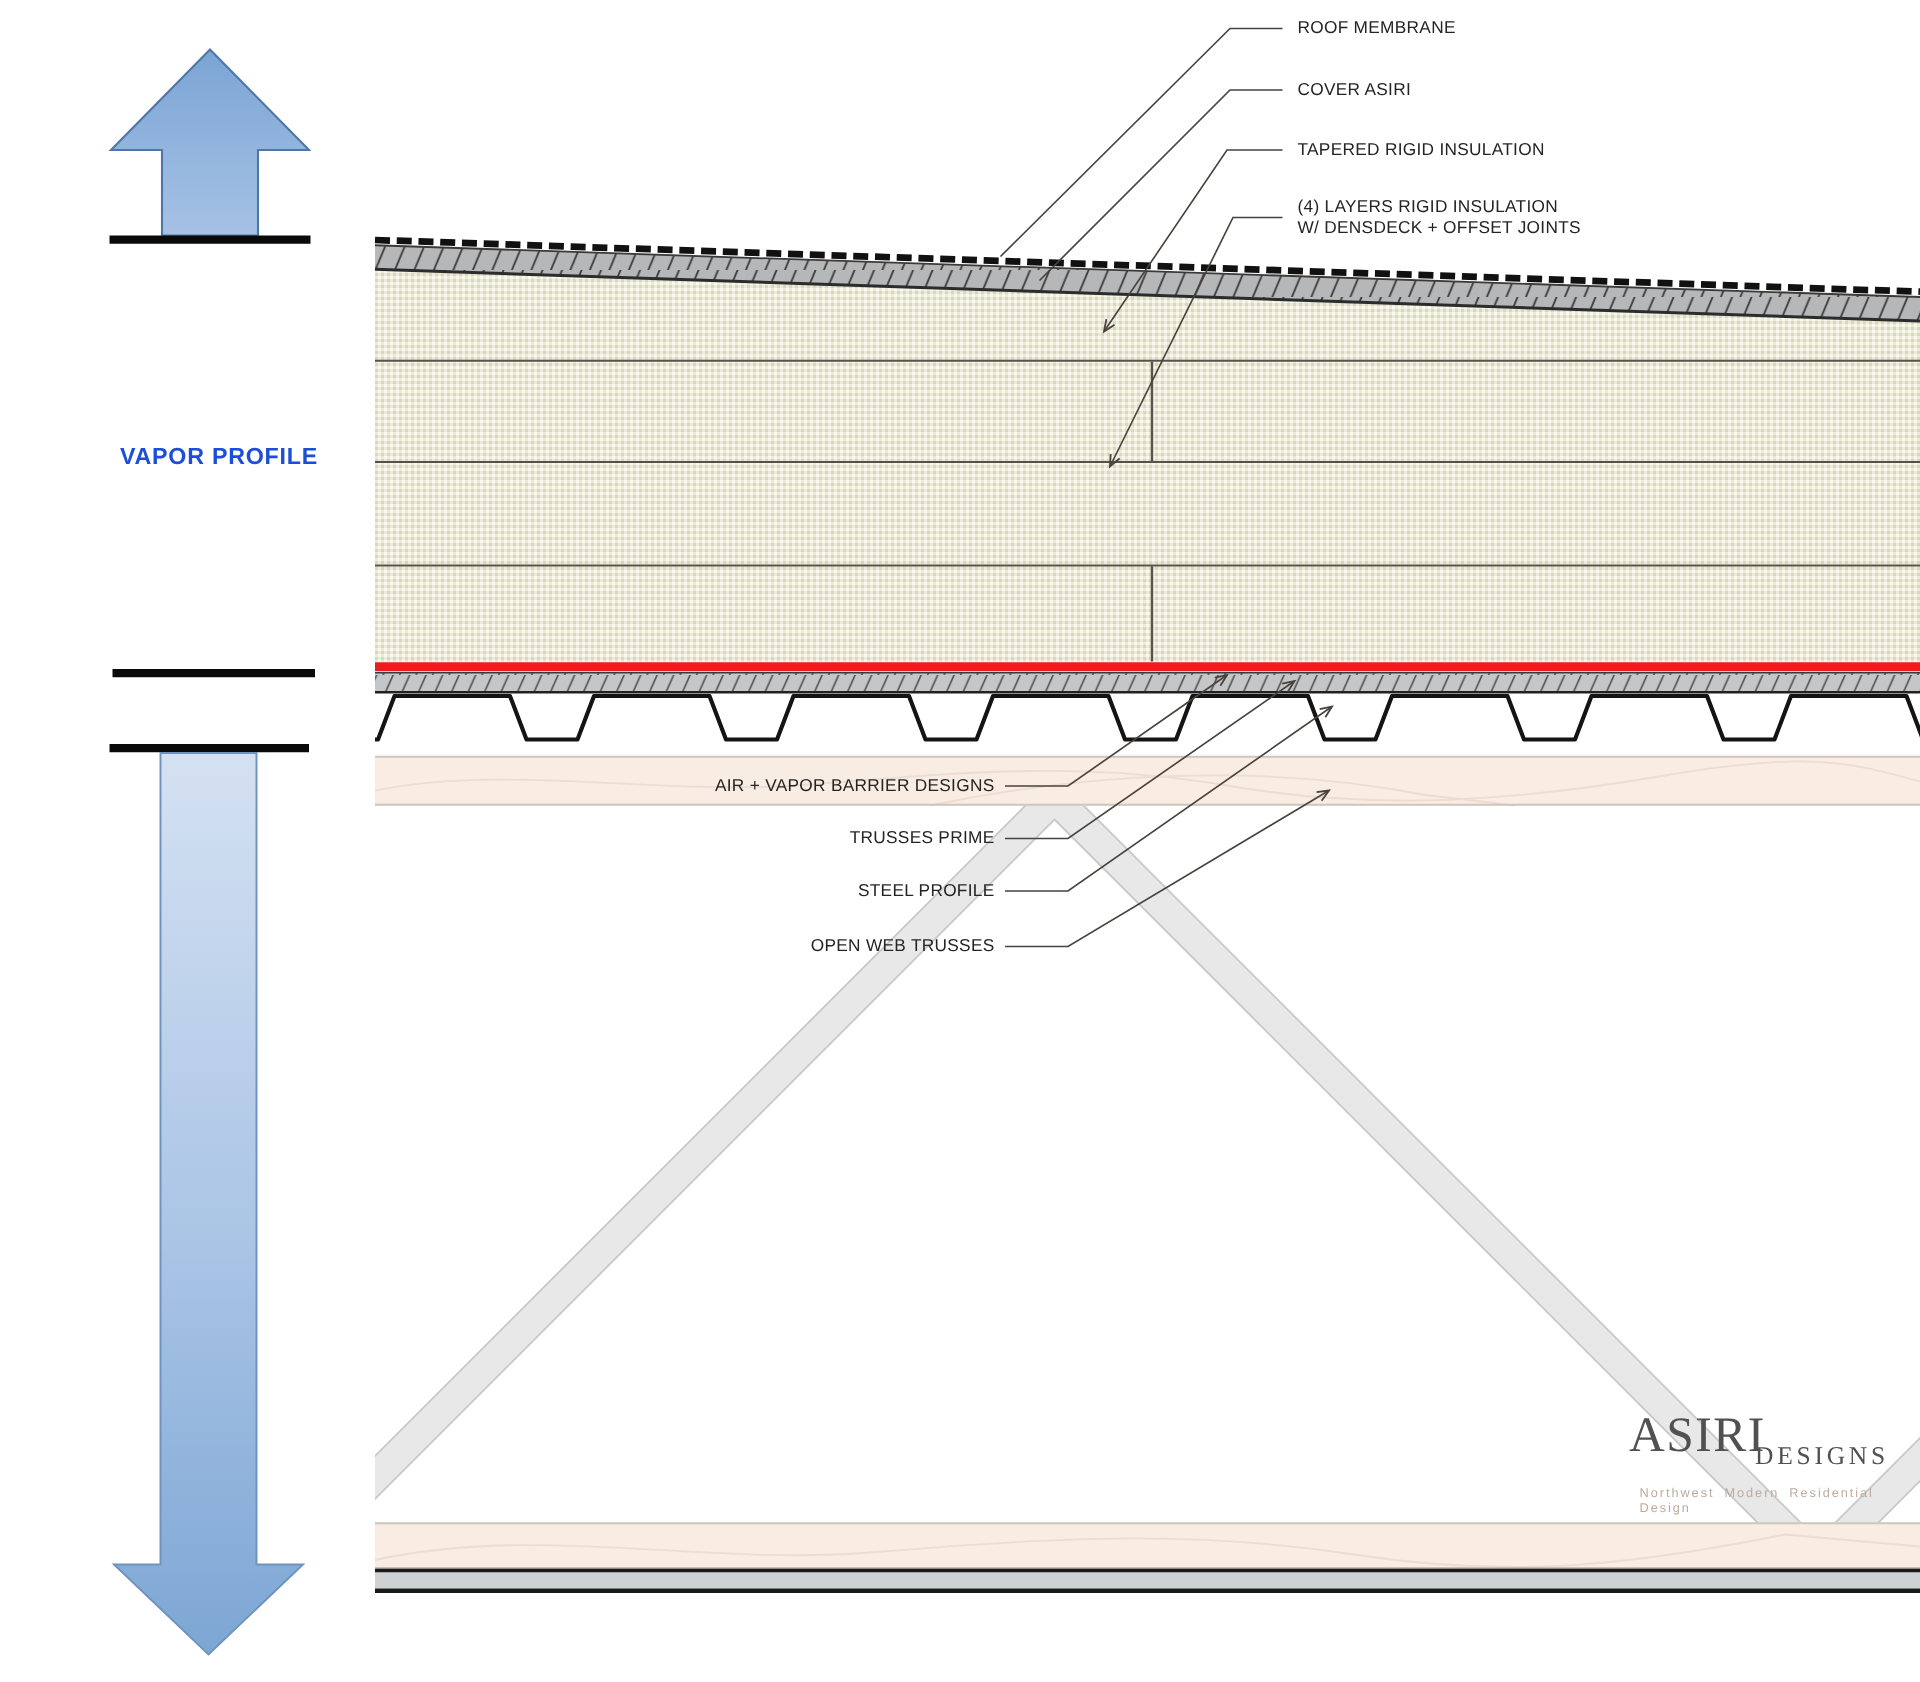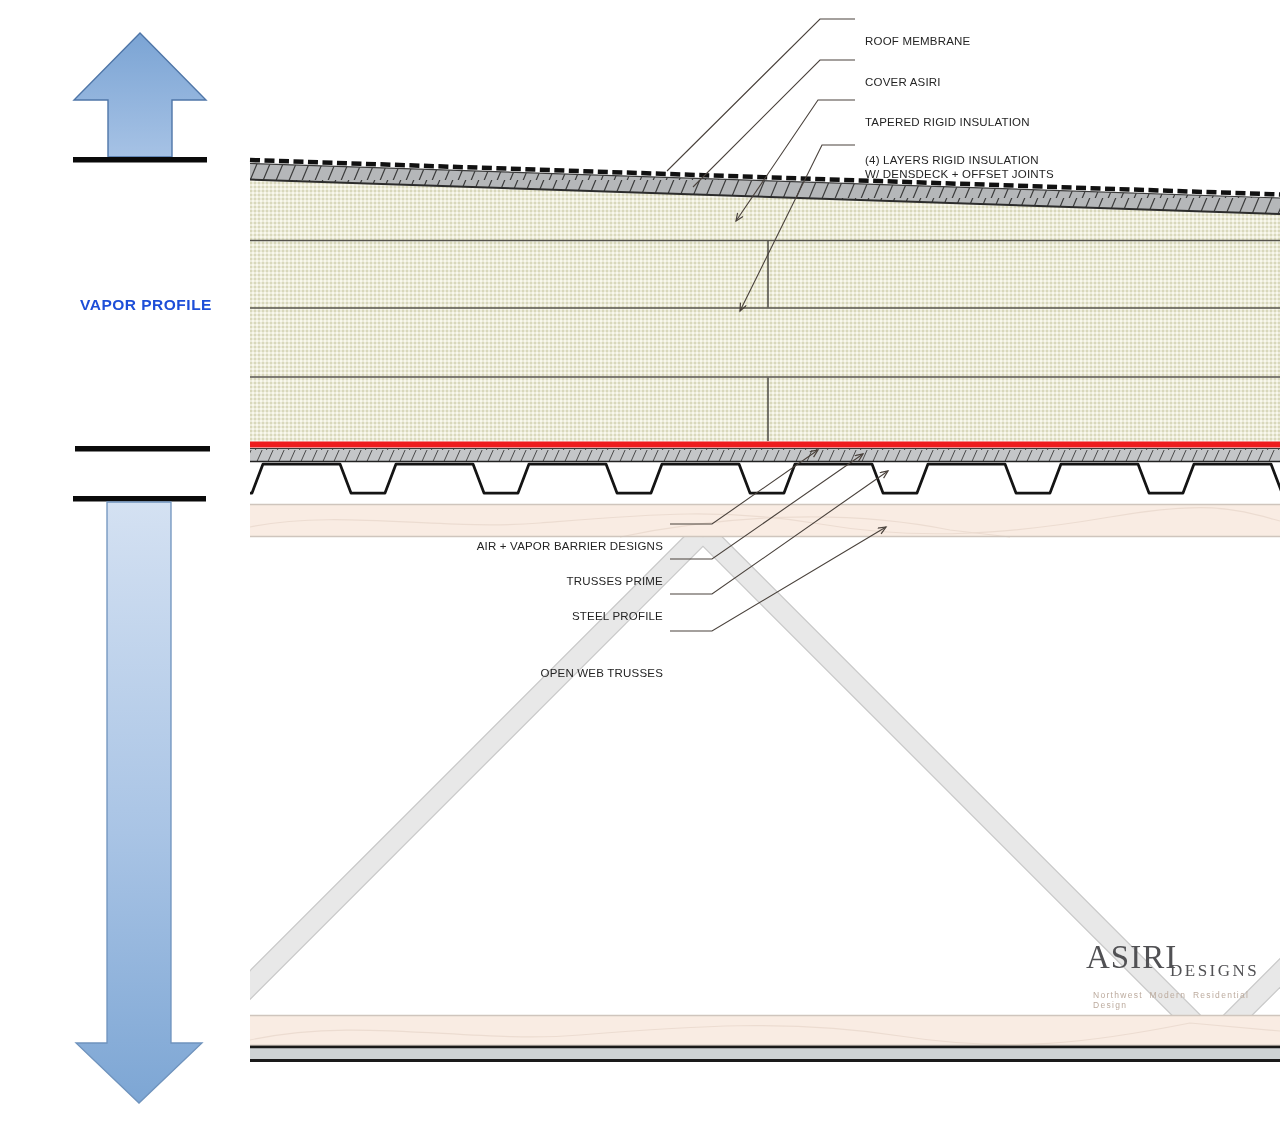--- a/index.html
+++ b/index.html
@@ -1,20 +1,20 @@
 <!DOCTYPE html>
 <html><head>
 <meta charset="utf-8">
 <style>
   html,body{margin:0;padding:0;background:#ffffff;}
   .stage{position:relative;width:1280px;height:1121px;background:#fff;overflow:hidden;
          font-family:"Liberation Sans",sans-serif;}
   .stage svg{position:absolute;left:0;top:0;}
   .lbl{position:absolute;font-size:11.5px;line-height:13.5px;color:#242424;
-       letter-spacing:.2px;white-space:nowrap;margin-top:22px;}
+       letter-spacing:.2px;white-space:nowrap;}
   .lbl.rt{text-align:right;}
   .vapor{position:absolute;left:80px;top:296px;font-size:15.5px;font-weight:bold;
          color:#1d4ed8;letter-spacing:.5px;}
   .logo{position:absolute;left:1086px;top:941px;width:190px;height:70px;}
   .logo .brand{position:absolute;left:0;top:0;font-family:"Liberation Serif",serif;
                font-size:33px;line-height:1;color:#515154;letter-spacing:1px;}
   .logo .suffix{position:absolute;left:84px;top:21px;font-family:"Liberation Serif",serif;
                font-size:17px;line-height:1;color:#515154;letter-spacing:2.5px;}
   .logo .tag{position:absolute;left:7px;top:49px;font-size:8.5px;color:#bcab9e;
              letter-spacing:1.3px;word-spacing:3px;}
@@ -155,21 +155,21 @@
   <div class="lbl" style="left:865px;top:54px">COVER ASIRI</div>
   <div class="lbl" style="left:865px;top:94px">TAPERED RIGID INSULATION</div>
   <div class="lbl" style="left:865px;top:132px">
     <div>(4) LAYERS RIGID INSULATION</div>
     <div>W/ DENSDECK + OFFSET JOINTS</div>
   </div>
 
   <div class="lbl rt" style="right:617px;top:518px">AIR + VAPOR BARRIER DESIGNS</div>
   <div class="lbl rt" style="right:617px;top:553px">TRUSSES PRIME</div>
   <div class="lbl rt" style="right:617px;top:588px">STEEL PROFILE</div>
-  <div class="lbl rt" style="right:617px;top:645px">OPEN WEB TRUSSES</div>
+  <div class="lbl rt" style="right:617px;top:625px">OPEN WEB TRUSSES</div>
 
   <div class="logo">
     <div class="brand">ASIRI</div>
     <div class="suffix">DESIGNS</div>
     <div class="tag">Northwest Modern Residential Design</div>
   </div>
 
 </div>
 
 </body></html>

